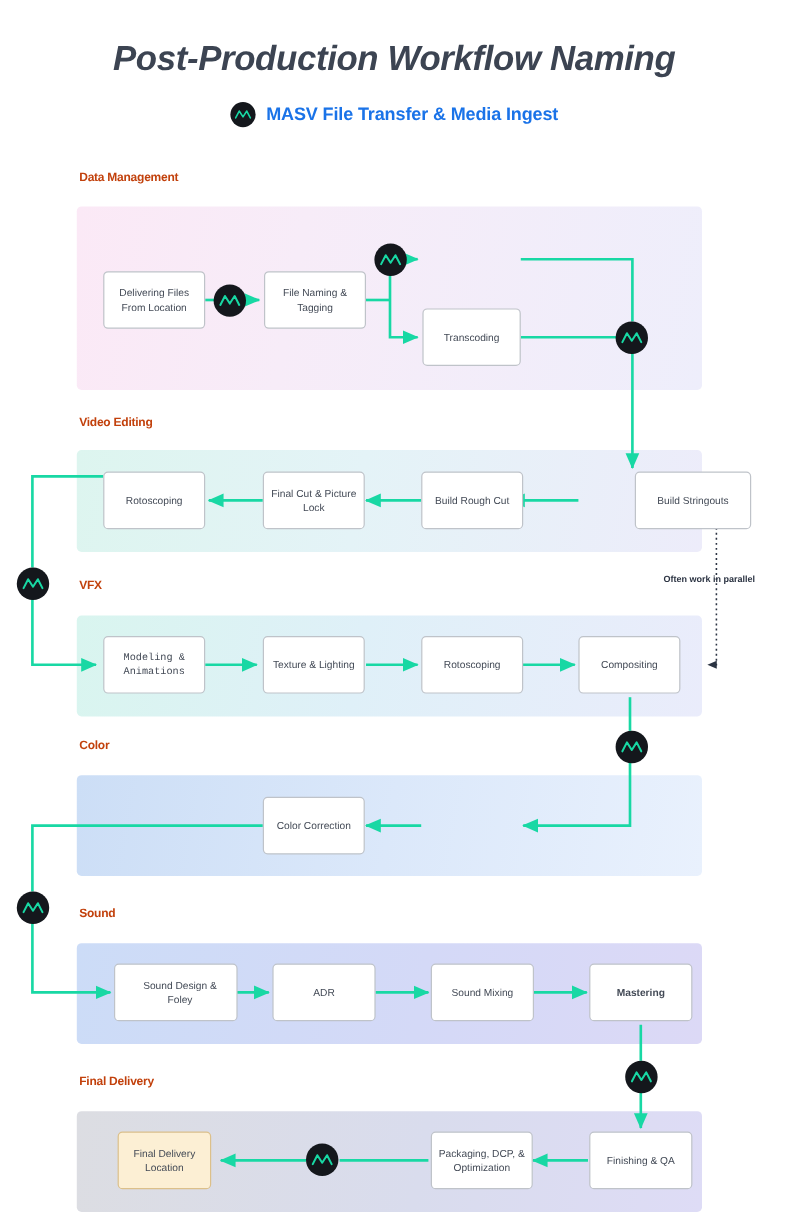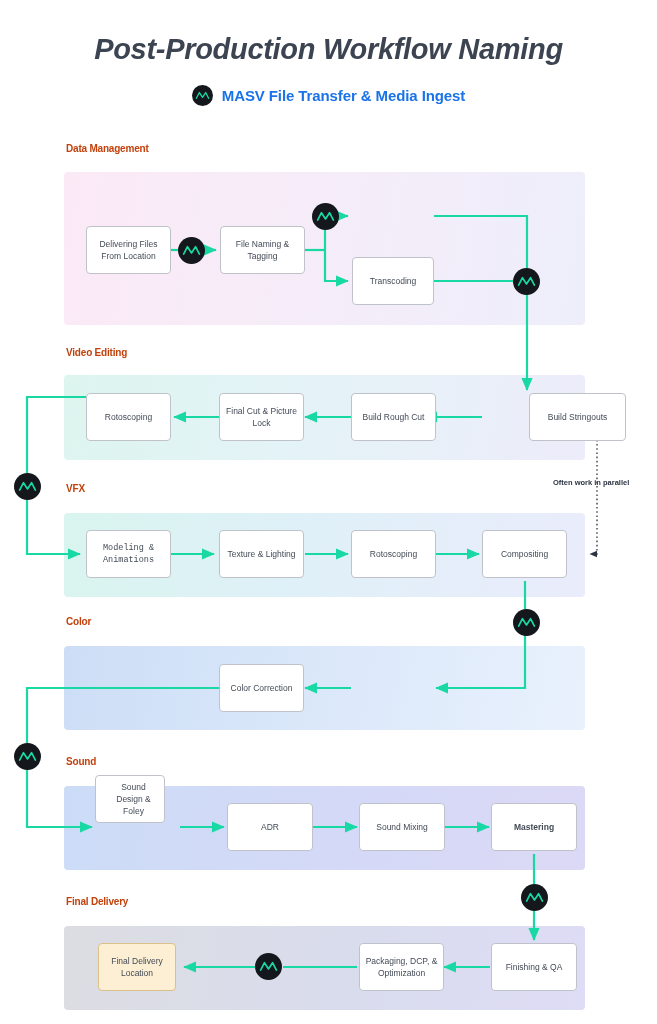--- a/index.html
+++ b/index.html
@@ -278,21 +278,21 @@
   <div class="node" style="left:351px; top:393px; width:85px;  height:48px;">Build Rough Cut</div>
   <div class="node" style="left:482px; top:393px; width:97px;  height:48px;margin-left:47px;">Build Stringouts</div>
 
   <div class="node" style="left:86px;  top:530px; width:85px;  height:48px;font-family:Liberation Mono, monospace;">Modeling &amp; Animations</div>
   <div class="node" style="left:219px; top:530px; width:85px;  height:48px;">Texture &amp; Lighting</div>
   <div class="node" style="left:351px; top:530px; width:85px;  height:48px;">Rotoscoping</div>
   <div class="node" style="left:482px; top:530px; width:85px;  height:48px;">Compositing</div>
 
   <div class="node" style="left:219px; top:664px; width:85px;  height:48px;">Color Correction</div>
 
-  <div class="node" style="left:95px;  top:775px; width:70px;  height:48px;padding-left:12px;">Sound Design &amp; Foley</div>
+  <div class="node" style="left:95px;  top:803px; width:103px;  height:48px;padding-left:12px;">Sound Design &amp; Foley</div>
   <div class="node" style="left:227px; top:803px; width:86px;  height:48px;">ADR</div>
   <div class="node" style="left:359px; top:803px; width:86px;  height:48px;">Sound Mixing</div>
   <div class="node" style="left:491px; top:803px; width:86px;  height:48px;font-weight:bold;">Mastering</div>
 
   <div class="node cream" style="left:98px;  top:943px; width:78px; height:48px;">Final Delivery Location</div>
   <div class="node" style="left:359px; top:943px; width:85px; height:48px;">Packaging, DCP, &amp; Optimization</div>
   <div class="node" style="left:491px; top:943px; width:86px; height:48px;">Finishing &amp; QA</div>
 
 </div>
 

